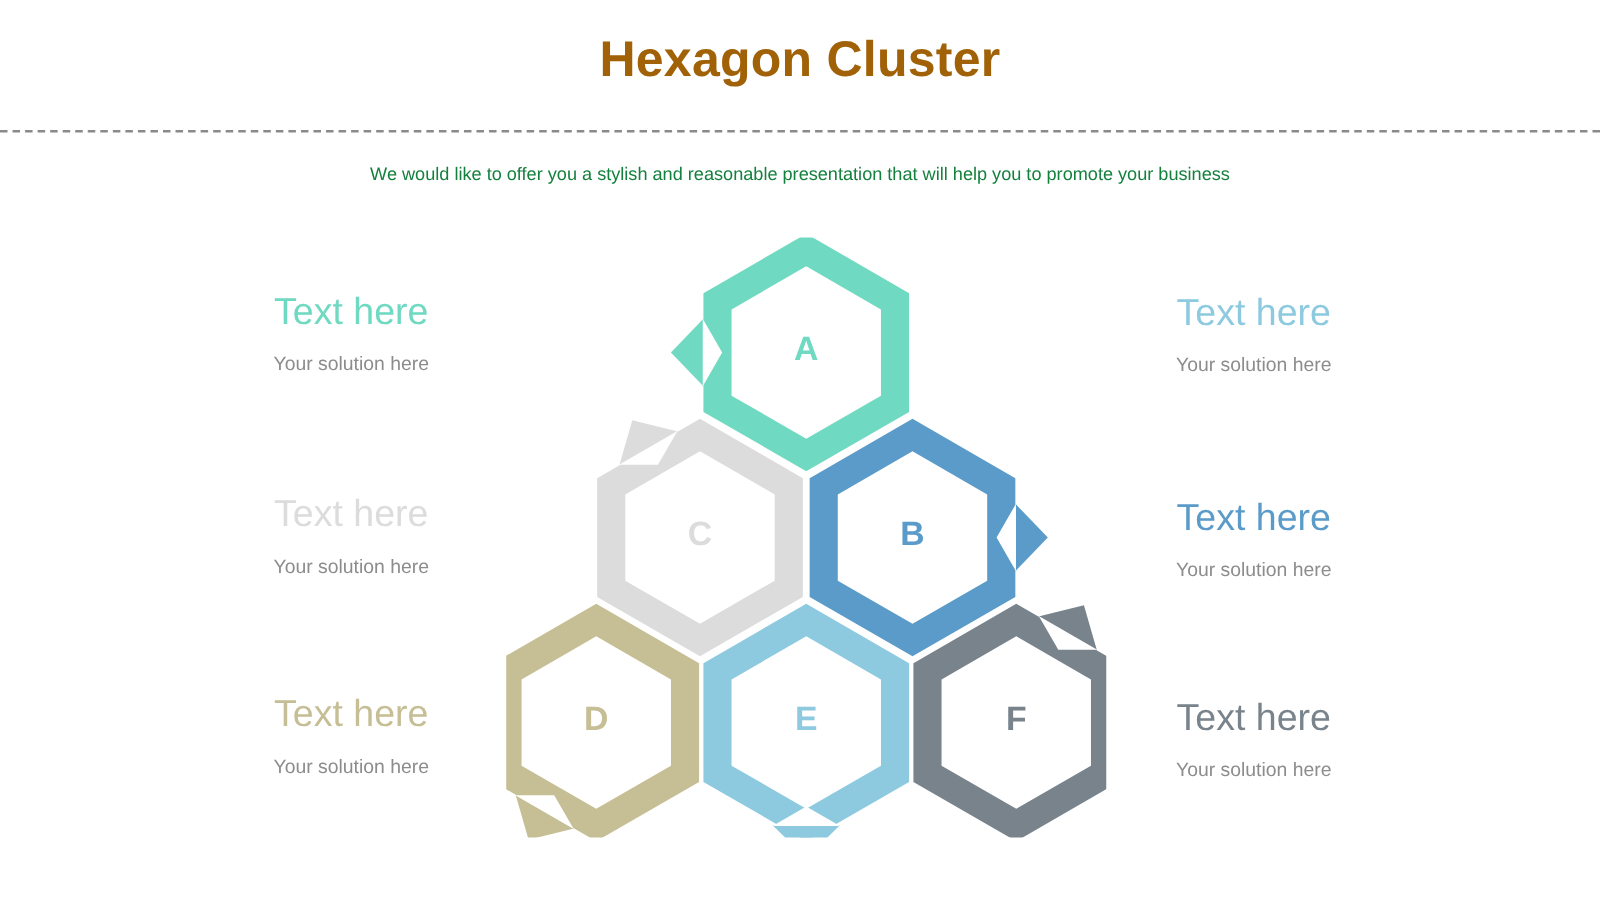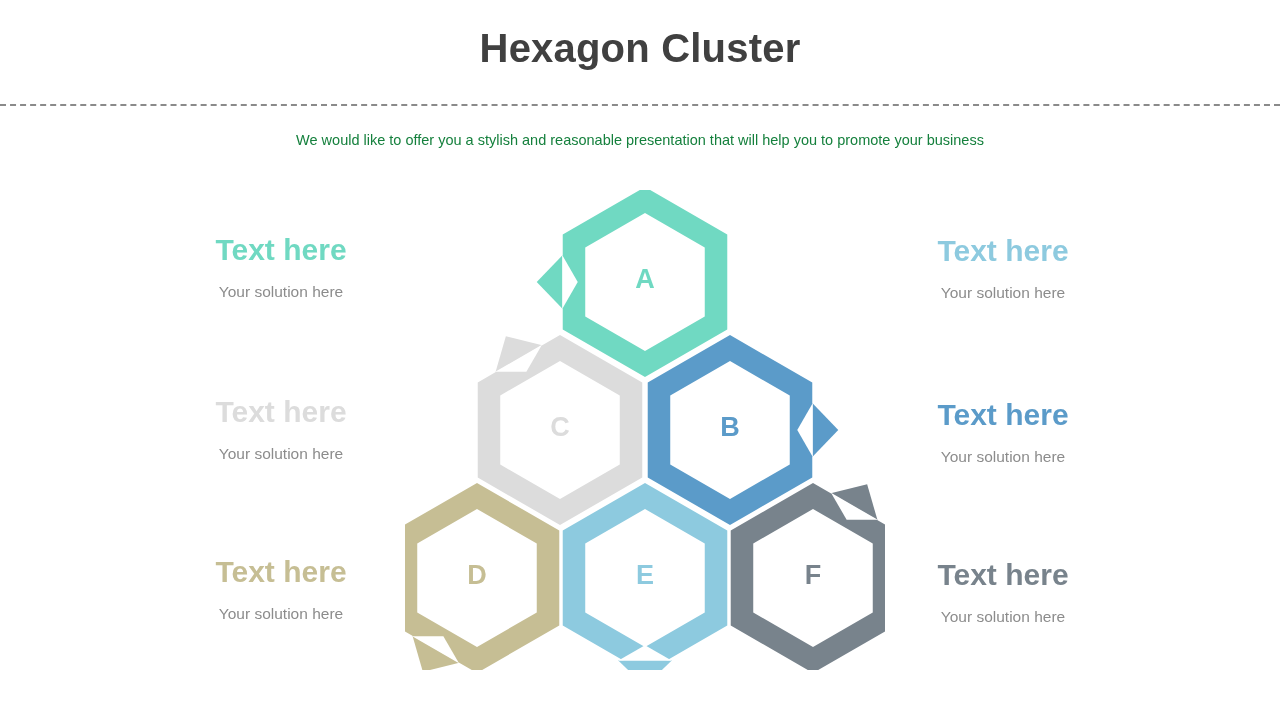--- a/index.html
+++ b/index.html
@@ -24,21 +24,21 @@
 
   
   .title {
     position: absolute;
     top: 26px;
     left: 0;
     width: 1280px;
     text-align: center;
     font-size: 40px;
     font-weight: bold;
-    color: #404040;
+    color: #a16207;
     letter-spacing: 0.2px;
   }
   .divider {
     position: absolute;
     top: 104px;
     left: 0;
     width: 1280px;
     height: 0;
     border-top: 2px dashed #8a8a8a;
   }
@@ -55,21 +55,21 @@
 
   
   .tblock {
     position: absolute;
     width: 270px;
   }
   .tblock.left  { text-align: center; left: 146px; }
   .tblock.right { text-align: center; left: 868px; }
   .tblock .head {
     font-size: 30px;
-    font-weight: bold;
+    font-weight: normal;
     line-height: 1.05;
     margin: 0 0 4px 0;
     white-space: nowrap;
   }
   .tblock .sub {
     font-size: 15.5px;
     color: #8c8c8c;
     line-height: 1.1;
     margin: 17px;
     white-space: nowrap;

